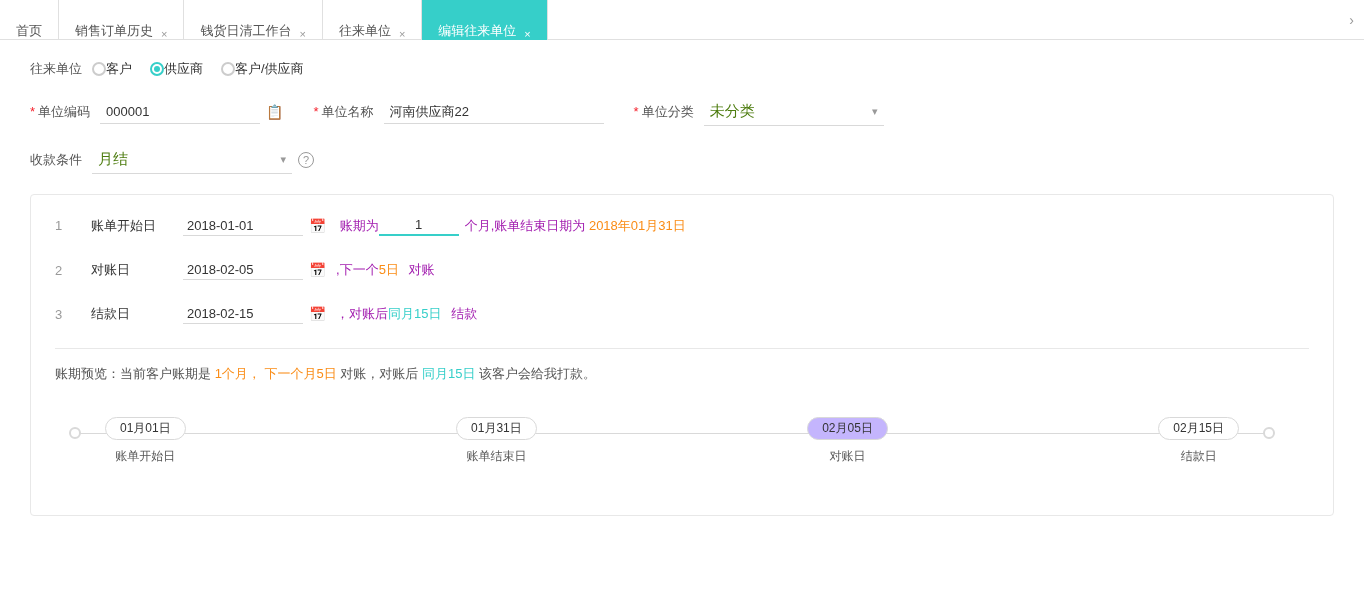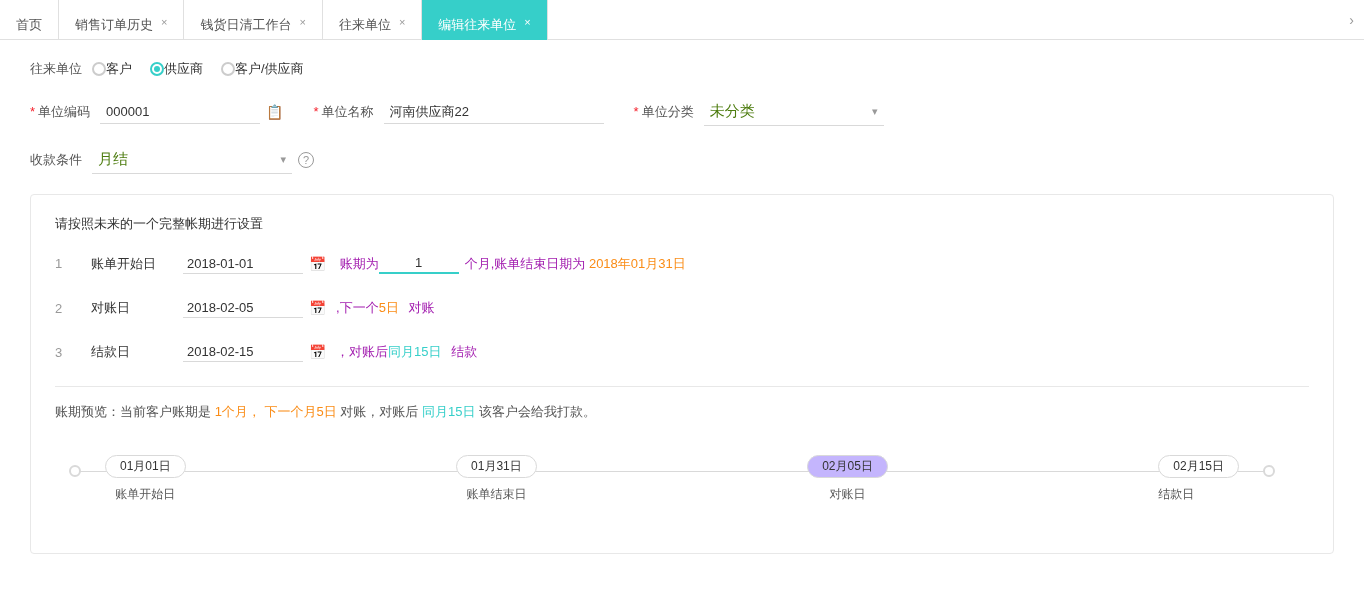--- a/index.html
+++ b/index.html
@@ -9,22 +9,22 @@
     .tabs-bar {
       display: flex;
       align-items: center;
       background: #fff;
       border-bottom: 1px solid #e0e0e0;
       height: 40px;
       padding-left: 0;
     }
     .tab-item {
       display: flex;
-      align-items: flex-start;
-      padding: 16px 16px;
+      align-items: flex-end;
+      padding: 0 16px;
       height: 40px;
       cursor: pointer;
       border-right: 1px solid #e0e0e0;
       font-size: 13px;
       color: #555;
       white-space: nowrap;
       position: relative;
     }
     .tab-item .tab-close {
       margin-left: 8px;
@@ -306,21 +306,20 @@
   <div class="form-row">
     <span class="form-label">收款条件</span>
     <div class="select-wrapper">
       <span class="select-value">月结</span>
       <span class="select-arrow">▾</span>
     </div>
     <div class="help-icon">?</div>
   </div>
 
   <div class="section-box">
-    <div class="section-title">请按照未来的一个完整帐期进行设置</div>
 
     <div class="setting-row">
       <span class="step-number">1</span>
       <span class="setting-label">账单开始日</span>
       <input class="date-input" type="text" value="2018-01-01" style="">
       <span class="cal-icon">📅</span>
       <span class="setting-desc">&nbsp;&nbsp;账期为</span>
       <input class="period-input" type="text" value="1" style="">
       <span class="setting-desc">个月,账单结束日期为</span>
       <span class="highlight-orange">&nbsp;2018年01月31日</span>
@@ -381,21 +380,21 @@
 
         <div style="flex: 1;"></div>
 
         <div style="display: flex; flex-direction: column; align-items: center;">
           <div style="border: 1px solid #d9d9d9; border-radius: 12px; padding: 2px 14px; font-size: 12px; background: #c4b5fd; white-space: nowrap;">02月05日</div>
           <div style="font-size: 12px; color: #555; margin-top: 8px;">对账日</div>
         </div>
 
         <div style="flex: 1;"></div>
 
-        <div style="display: flex; flex-direction: column; ">
+        <div style="display: flex; flex-direction: column; align-items: center;">
           <div style="border: 1px solid #d9d9d9; border-radius: 12px; padding: 2px 14px; font-size: 12px; background: #fff; white-space: nowrap;">02月15日</div>
           <div style="font-size: 12px; color: #555; margin-top: 8px;">结款日</div>
         </div>
         <div style="width: 30px;"></div>
       </div>
     </div>
 
   </div>
 
 </div>

